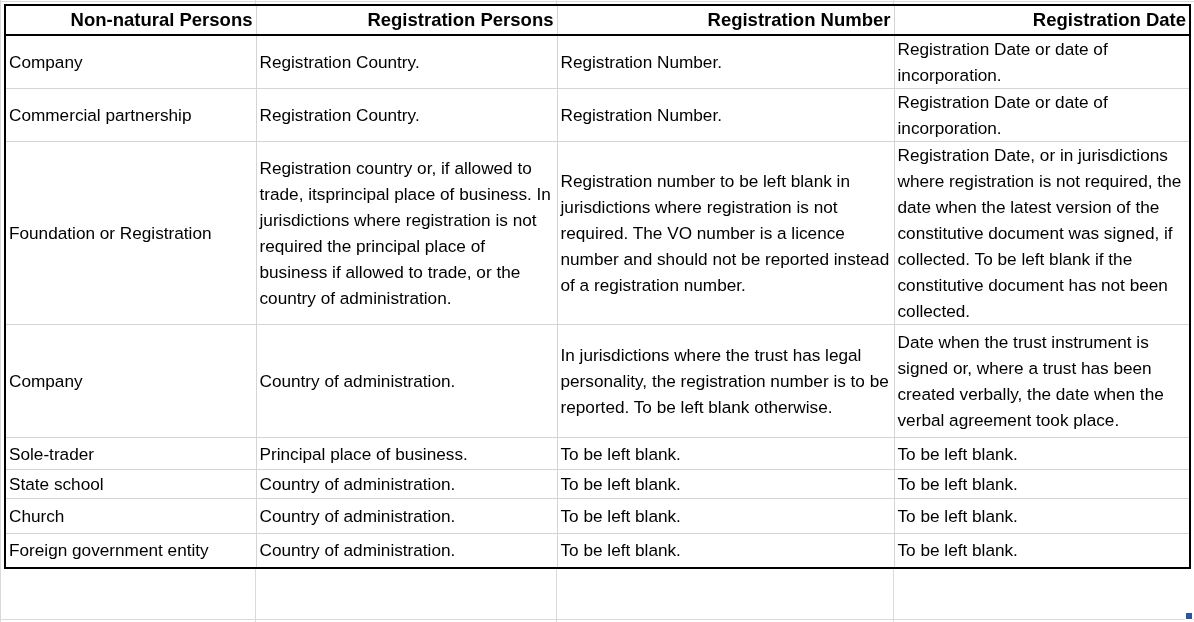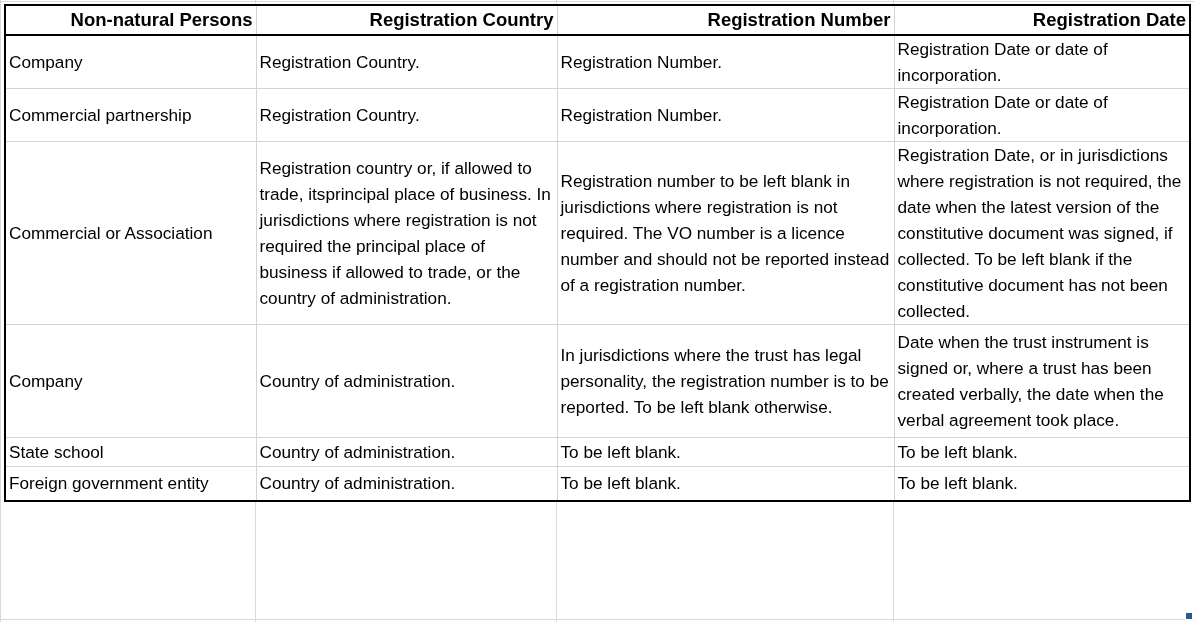--- a/index.html
+++ b/index.html
@@ -101,21 +101,21 @@
 <table class="reg-table">
   <colgroup>
     <col class="c1">
       <col class="c2">
       <col class="c3">
       <col class="c4">
   </colgroup>
   <thead>
     <tr>
       <th>Non-natural Persons</th>
-      <th>Registration Country</th>
+      <th>Registration Persons</th>
       <th>Registration Number</th>
       <th>Registration Date</th>
     </tr>
   </thead>
   <tbody>
 
     <tr style="height:51px">
       <td class="nowrap">Company</td>
       <td>Registration Country.</td>
       <td>Registration Number.</td>
@@ -123,42 +123,54 @@
     </tr>
 
     <tr style="height:51px">
       <td class="nowrap">Commercial partnership</td>
       <td>Registration Country.</td>
       <td>Registration Number.</td>
       <td>Registration Date or date of incorporation.</td>
     </tr>
 
     <tr style="height:180px">
-      <td class="nowrap">Commercial or Association</td>
+      <td class="nowrap">Foundation or Registration</td>
       <td>Registration country or, if allowed to trade, itsprincipal place of business. In jurisdictions where registration is not required the principal place of business if allowed to trade, or the country of administration.</td>
       <td>Registration number to be left blank in jurisdictions where registration is not required. The VO number is a licence number and should not be reported instead of a registration number.</td>
       <td>Registration Date, or in jurisdictions where registration is not required, the date when the latest version of the constitutive document was signed, if collected. To be left blank if the constitutive document has not been collected.</td>
     </tr>
 
     <tr style="height:113px">
       <td class="nowrap">Company</td>
       <td>Country of administration.</td>
       <td>In jurisdictions where the trust has legal personality, the registration number is to be reported. To be left blank otherwise.</td>
       <td>Date when the trust instrument is signed or, where a trust has been created verbally, the date when the verbal agreement took place.</td>
     </tr>
 
+    <tr style="height:32px">
+      <td class="nowrap">Sole-trader</td>
+      <td>Principal place of business.</td>
+      <td>To be left blank.</td>
+      <td>To be left blank.</td>
+    </tr>
 
 
     <tr style="height:29px">
       <td class="nowrap">State school</td>
       <td>Country of administration.</td>
       <td>To be left blank.</td>
       <td>To be left blank.</td>
     </tr>
 
+    <tr style="height:35px">
+      <td class="nowrap">Church</td>
+      <td>Country of administration.</td>
+      <td>To be left blank.</td>
+      <td>To be left blank.</td>
+    </tr>
 
     <tr style="height:34px">
       <td class="nowrap">Foreign government entity</td>
       <td>Country of administration.</td>
       <td>To be left blank.</td>
       <td>To be left blank.</td>
     </tr>
   </tbody>
 </table>
 

